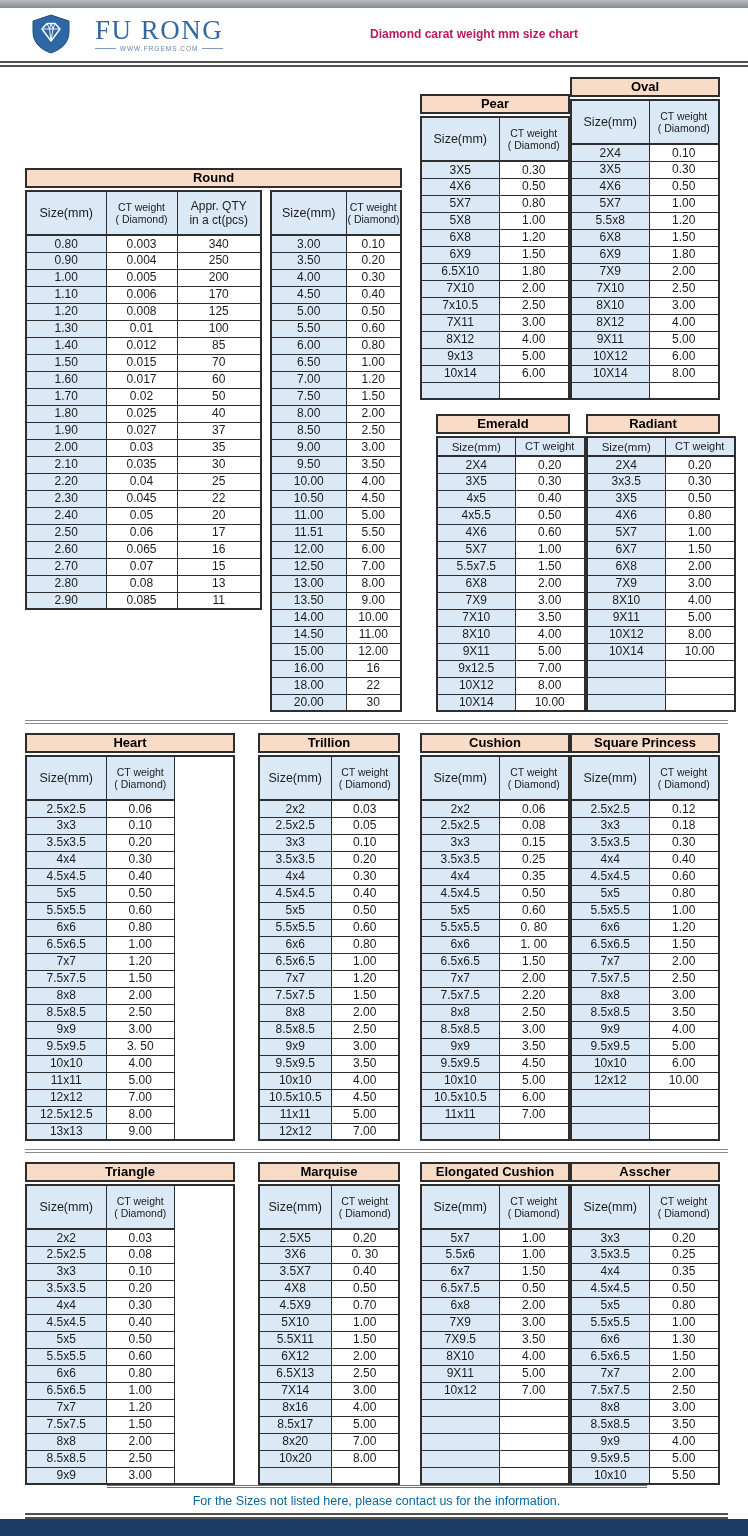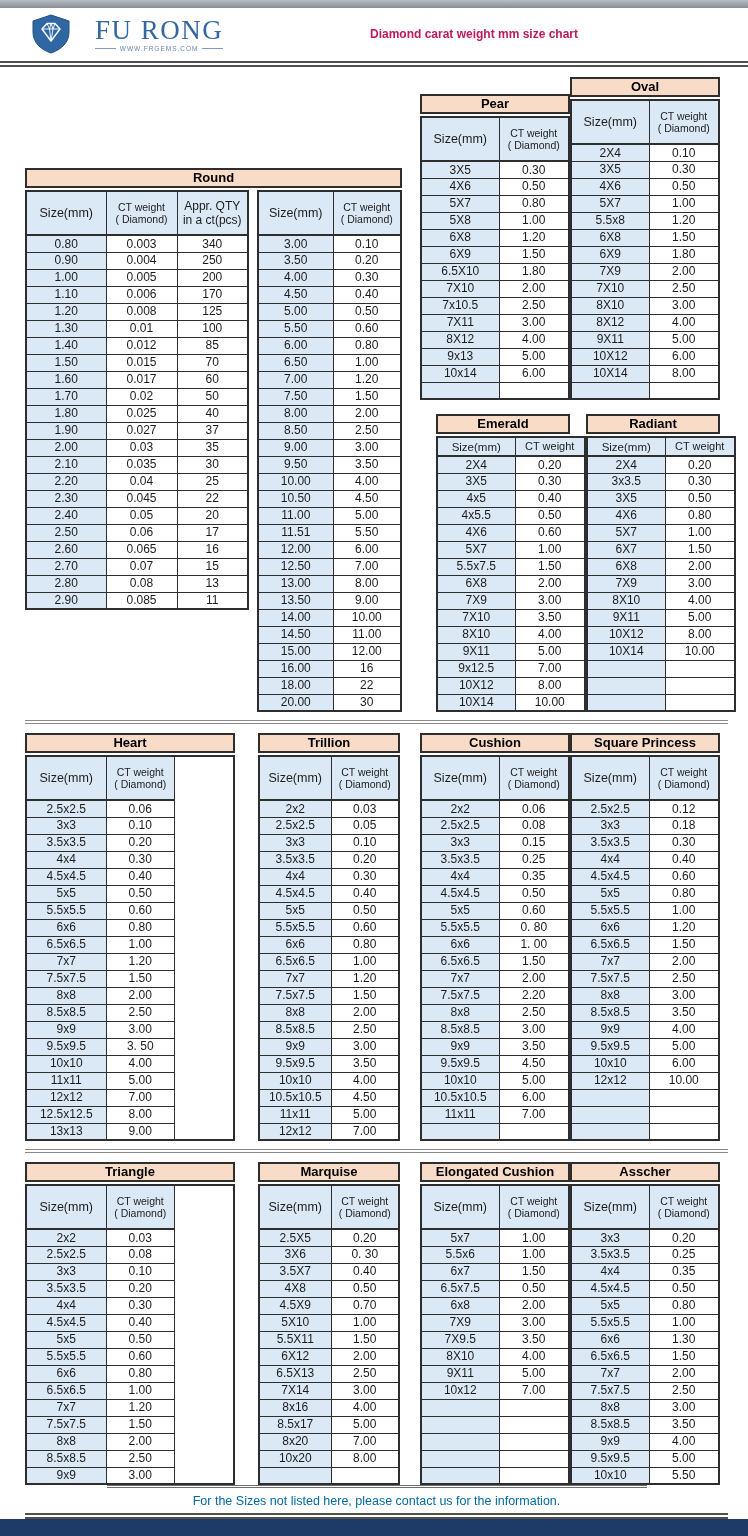--- a/index.html
+++ b/index.html
@@ -43,21 +43,21 @@
   .th-ct{font-size:10.5px;line-height:1.2;}
   .th-ct .l2{display:block;}
   .th-qty{font-size:12px;line-height:1.2;}
   .th-qty .l2{display:block;}
   .tbl td{height:17px;font-size:12px;line-height:15px;}
   td.c-size{background:var(--blue);}
   td.c-val{background:#fff;}
   .hdr1 thead th{height:19px;font-size:11.5px;}
   .hdr1 .th-ct{font-size:11px;}
   
-  .t-round-l{width:222px;} .t-round-l .col-a{width:80px;} .t-round-l .col-b{width:71px;} .t-round-l .col-c{width:71px;}
+  .t-round-l{width:222px;} .t-round-l .col-a{width:80px;} .t-round-l .col-b{width:71px;} .t-round-l .col-c{width:84px;}
   .t-round-r{width:147px;} .t-round-r .th-size{width:75px;}
   .t-150{width:150px;} .t-150 .th-size{width:78px;}
   .t-142{width:142px;} .t-142 .th-size{width:72px;}
   .t-heart{width:150px;} .t-heart .th-size{width:80px;}
   .round-body{display:flex;align-items:flex-start;gap:8px;}
   .tbl-flex{display:flex;align-items:stretch;}
   .with-spacer .tbl{border-right-width:1px;}
   .spacer-col{width:60px;border:2px solid var(--line);border-left:none;background:#fff;}
   
   .footer{margin-top:auto;padding:0 20px 0 25px;}

